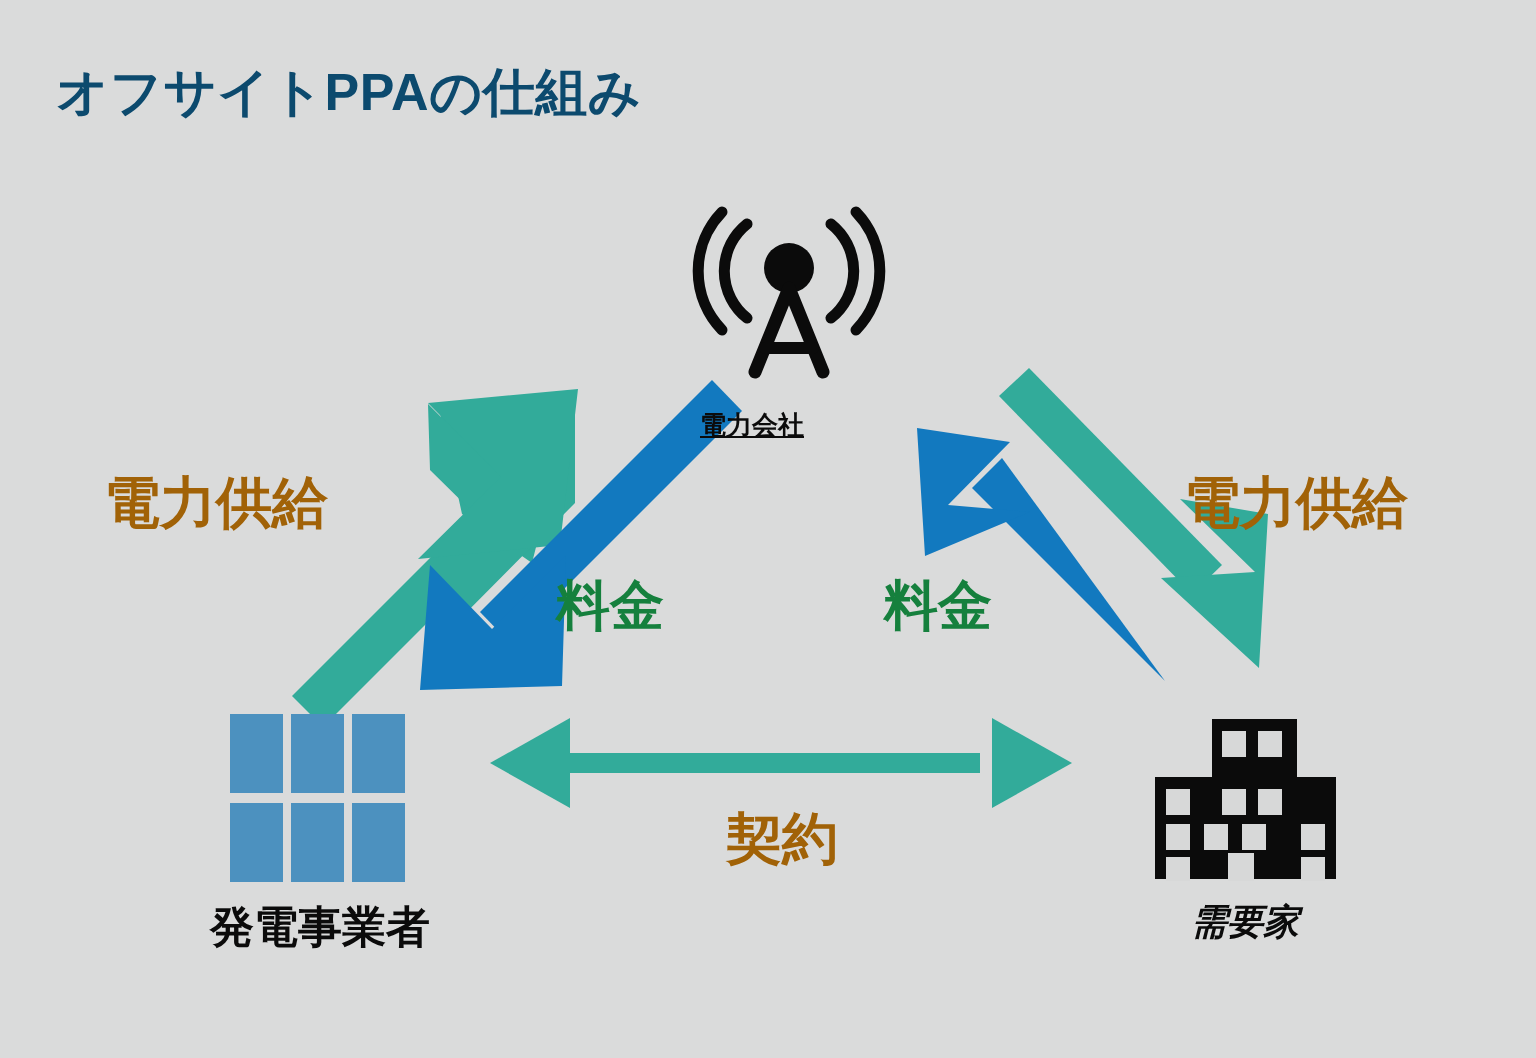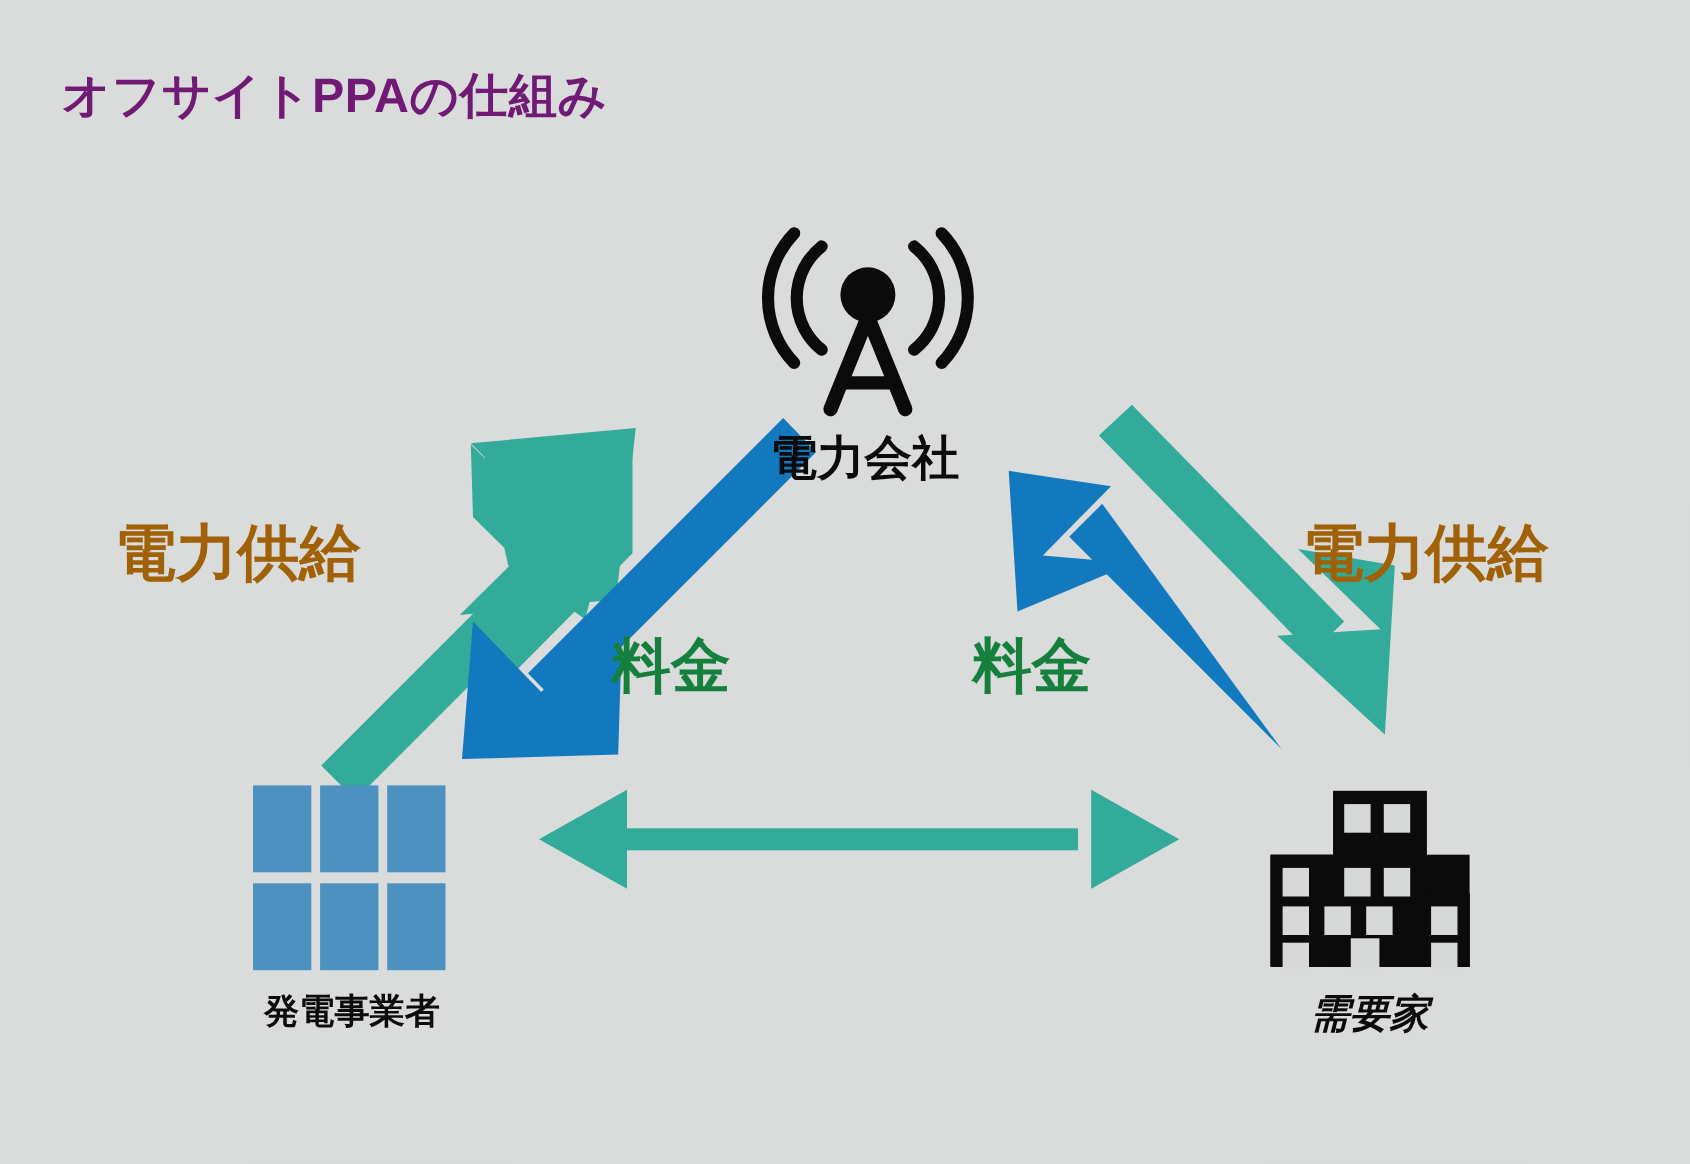--- a/index.html
+++ b/index.html
@@ -19,44 +19,45 @@
   #diagram-svg {
     position: absolute;
     inset: 0;
     width: 1536px;
     height: 1058px;
   }
   .title {
     position: absolute;
     left: 56px;
     top: 58px;
-    font-size: 44px;
+    font-size: 52px;
     font-weight: 700;
-    color: #701a75;
+    color: #0c4a6e;
     letter-spacing: 0.5px;
     white-space: nowrap;
   }
   .node-label {
     position: absolute;
     font-size: 38px;
     font-weight: 700;
     color: #0b0b0b;
     white-space: nowrap;
     text-align: center;
   }
   .label-utility {
     left: 700px;
-    top: 388px;
-    font-size: 43px;
+    top: 408px;
+    font-size: 26px;
+    text-decoration: underline;
   }
   .label-generator {
     left: 140px;
     top: 898px;
     width: 360px;
-    font-size: 32px;
+    font-size: 44px;
   }
   .label-consumer {
     left: 1075px;
     top: 898px;
     width: 340px;
     font-size: 36px;
     font-style: italic;
   }
   .flow-label {
     position: absolute;
@@ -197,14 +198,15 @@
   </svg>
 
   <div class="node-label label-utility">電力会社</div>
   <div class="node-label label-generator">発電事業者</div>
   <div class="node-label label-consumer">需要家</div>
 
   <div class="flow-label flow-teal label-supply-left">電力供給</div>
   <div class="flow-label flow-blue label-fee-left">料金</div>
   <div class="flow-label flow-teal label-supply-right">電力供給</div>
   <div class="flow-label flow-blue label-fee-right">料金</div>
+  <div class="flow-label flow-teal label-contract">契約</div>
 
 </div>
 
 </body></html>

